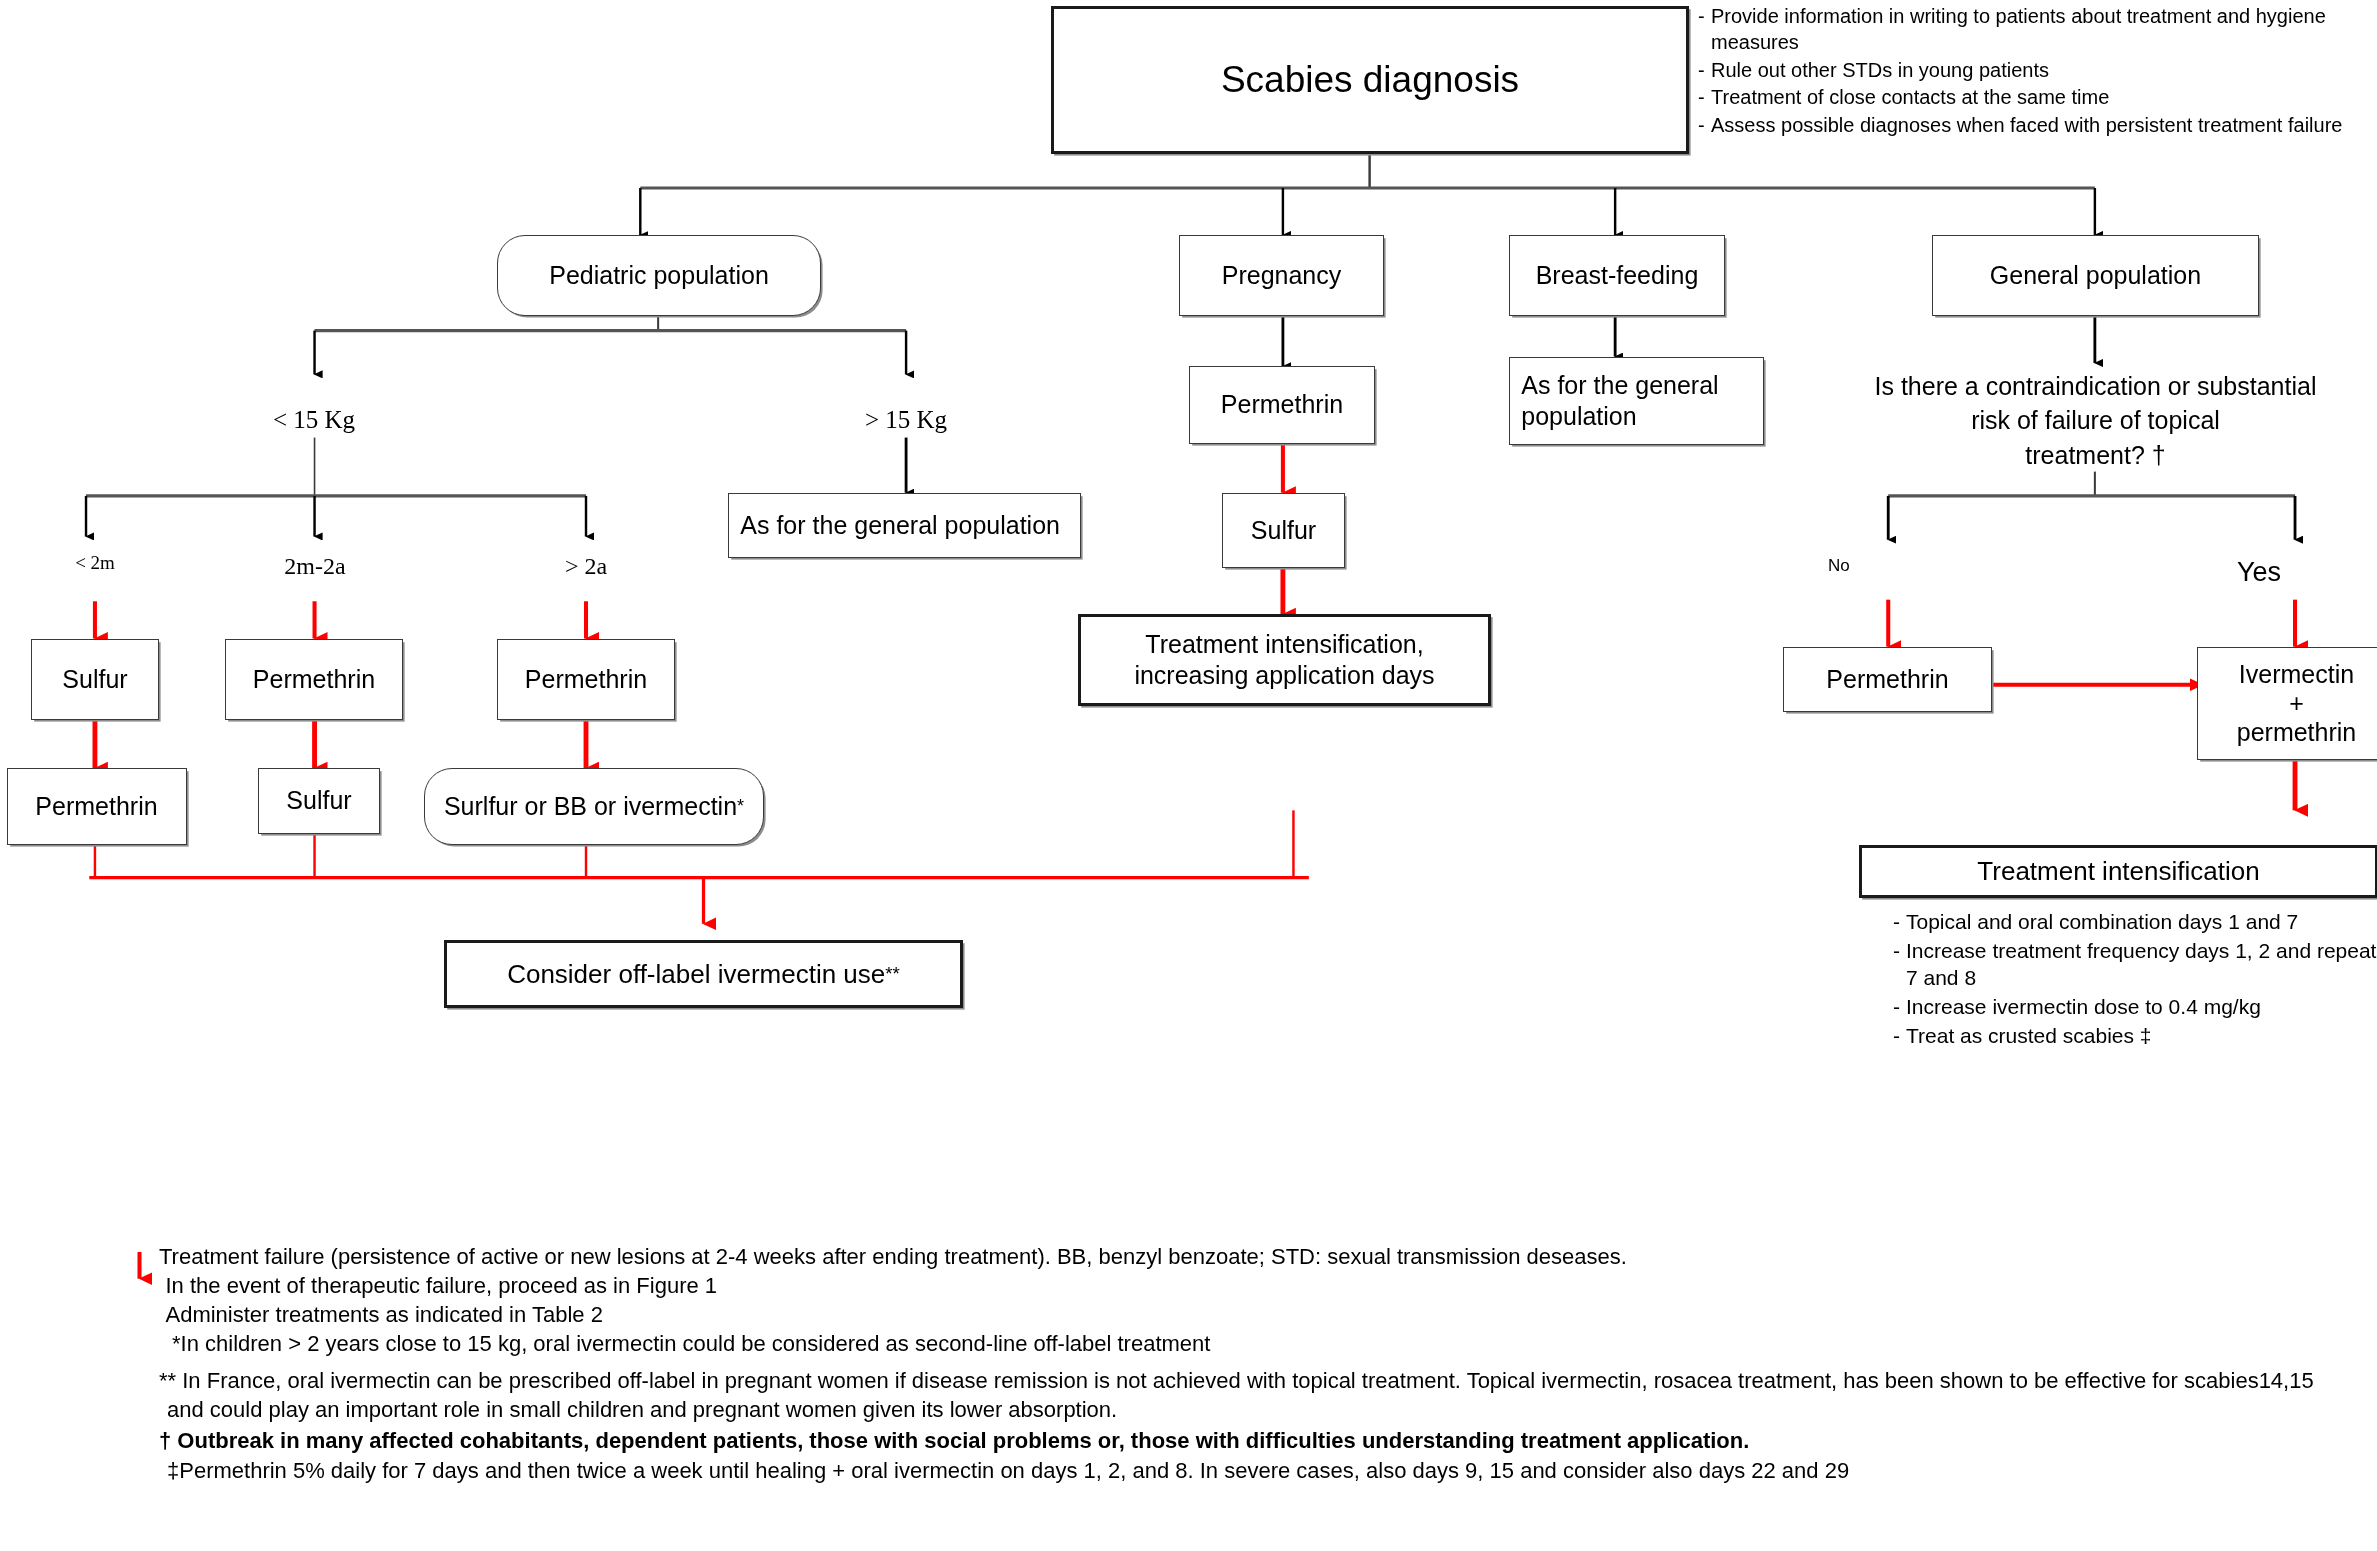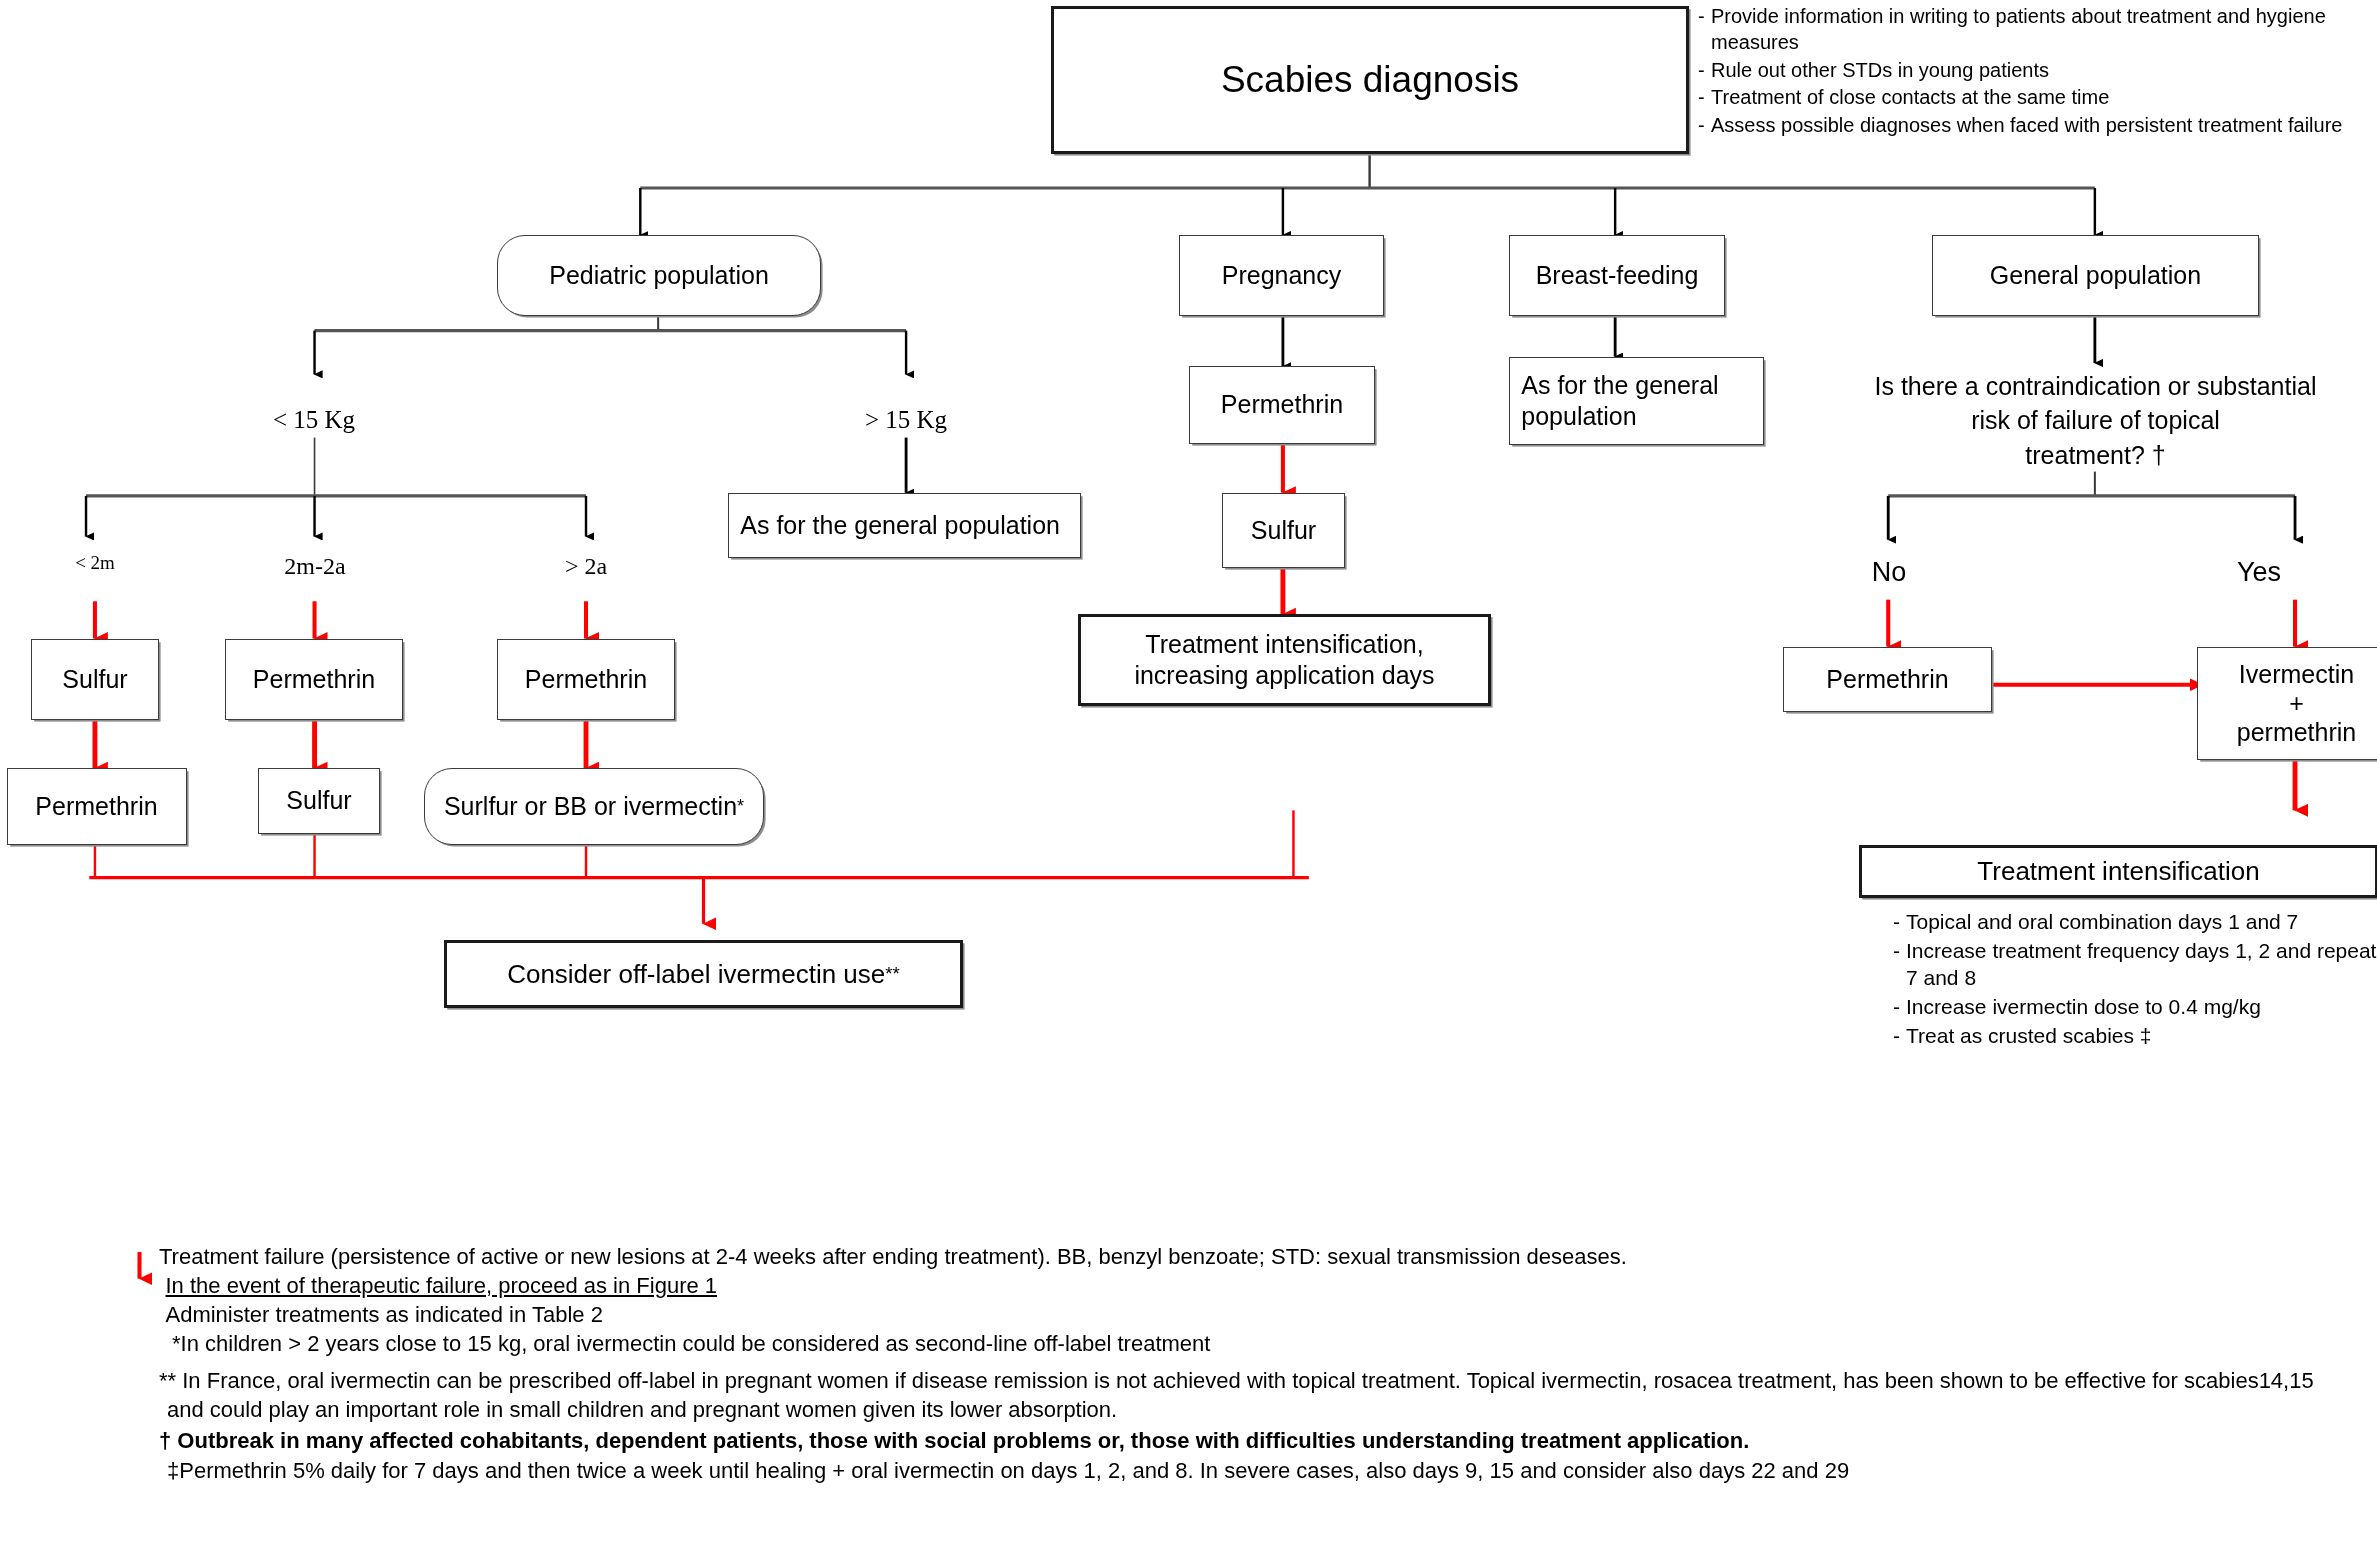--- a/index.html
+++ b/index.html
@@ -200,21 +200,21 @@
     <span>population</span>
   </div>
 
   <div class="plain" style="left:1844px;top:369px;width:503px;font-size:25px;line-height:1.37;">
     <span>Is there a contraindication or substantial</span><br>
     <span>risk of failure of topical</span><br>
     <span>treatment?</span>
     <span>†</span>
   </div>
 
-  <div class="plain" style="left:1828px;top:555px;width:122px;font-size:27px;text-align:center;">
+  <div class="plain" style="left:1828px;top:555px;width:122px;font-size:17px;text-align:left;">
     <span>No</span>
   </div>
   <div class="plain" style="left:2237px;top:555px;width:122px;font-size:27px;text-align:left;">
     <span>Yes</span>
   </div>
 
   <div class="node" style="left:1783px;top:647px;width:209px;height:65px;font-size:25px;">
     <span>Permethrin</span>
   </div>
 
@@ -242,21 +242,21 @@
       <span class="txt">Increase ivermectin dose to 0.4 mg/kg</span>
     </div>
     <div class="bl">
       <span class="dash">-</span>
       <span class="txt">Treat as crusted scabies ‡</span>
     </div>
   </div>
 
   <div class="foot" style="left:159px;top:1242px;width:2205px;font-size:22px;">
     <span class="row">Treatment failure (persistence of active or new lesions at 2-4 weeks after ending treatment). BB, benzyl benzoate; STD: sexual transmission deseases.</span>
-    <span class="row" style="padding-left:6.5px;text-decoration:underline;">In the event of therapeutic failure, proceed as in Figure 1</span>
+    <span class="row" style="padding-left:6.5px;">In the event of therapeutic failure, proceed as in Figure 1</span>
     <span class="row" style="padding-left:6.5px;">Administer treatments as indicated in Table 2</span>
     <span class="row" style="padding-left:13px;">*In children &gt; 2 years close to 15 kg, oral ivermectin could be considered as second-line off-label treatment</span>
     <span class="row wrap" style="display:block;margin-top:8px;width:2189px;text-indent:-8px;padding-left:8px;">** In France, oral ivermectin can be prescribed off-label in pregnant women if disease remission is not achieved with topical treatment. Topical ivermectin, rosacea treatment, has been shown to be effective for scabies14,15 and could play an important role in small children and pregnant women given its lower absorption.</span>
     <span class="row wrap" style="display:block;margin-top:1.6px;width:2189px;font-weight:bold;">† Outbreak in many affected cohabitants, dependent patients, those with social problems or, those with difficulties understanding treatment application.</span>
     <span class="row wrap" style="display:block;margin-top:1.6px;padding-left:8px;width:2189px;">‡Permethrin 5% daily for 7 days and then twice a week until healing + oral ivermectin on days 1, 2, and 8. In severe cases, also days 9, 15 and consider also days 22 and 29</span>
   </div>
 
 </div>
 
 

